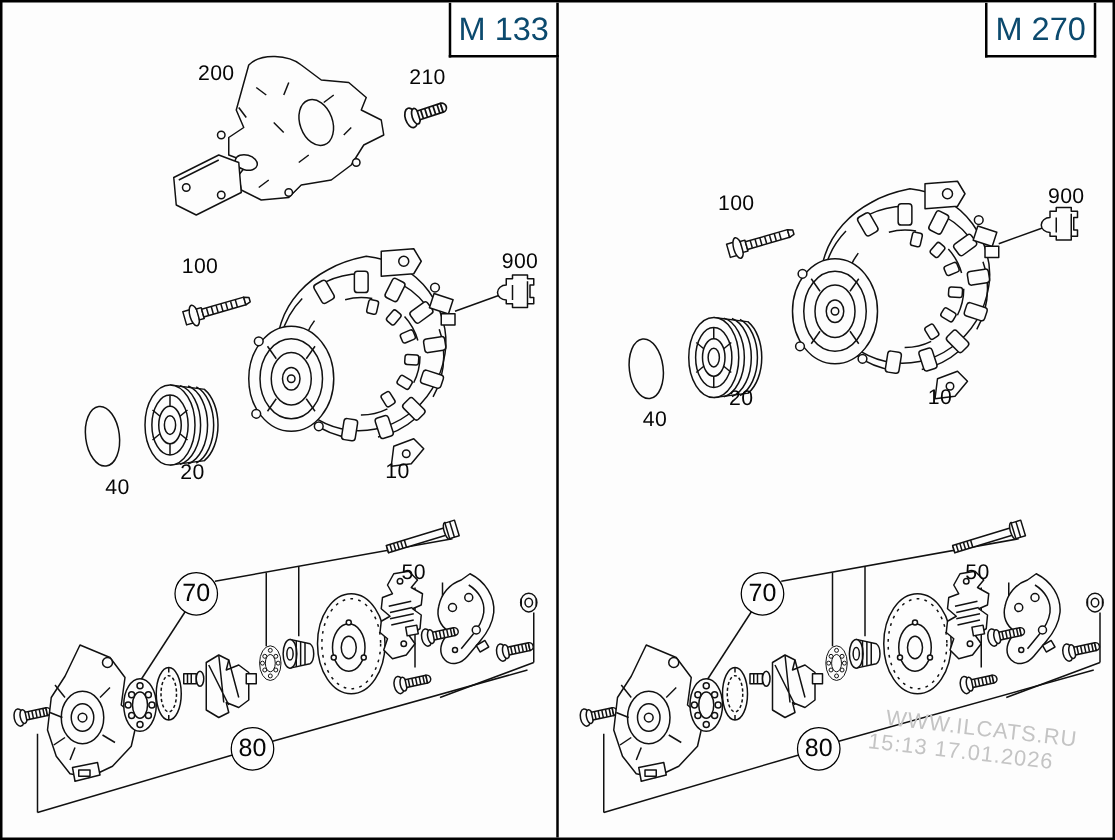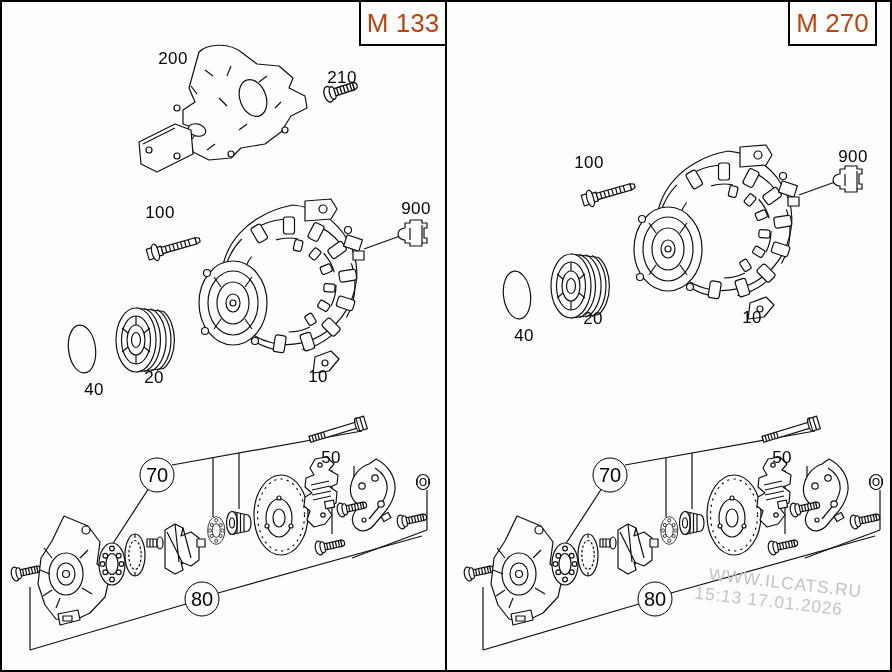--- a/index.html
+++ b/index.html
@@ -3,21 +3,21 @@
 <meta charset="utf-8">
 <style>
   html,body{margin:0;padding:0;background:#9a9a9a;}
   .stage{position:relative;width:892px;height:672px;background:#fdfdfd;
          border:2px solid #000;box-sizing:border-box;overflow:hidden;
          font-family:"Liberation Sans",sans-serif;}
   .art{position:absolute;left:0;top:0;}
   .divider{position:absolute;left:443px;top:0;width:2px;height:672px;background:#000;}
   .titlebox{position:absolute;top:0;height:44px;border:2px solid #000;border-top:none;
             background:#fff;display:flex;align-items:center;justify-content:center;
-            font-size:26px;color:#c2410c;box-sizing:border-box;}
+            font-size:26px;color:#0c4a6e;box-sizing:border-box;}
   .titlebox.tb-left{left:357px;width:88px;}
   .titlebox.tb-right{left:776px;width:89px;margin-left:10px;}
   .callout{position:absolute;transform:translate(-50%,-50%);font-size:17px;color:#060606;
            letter-spacing:.3px;white-space:nowrap;}
   .circled{position:absolute;transform:translate(-50%,-50%);width:33px;height:33px;
            border:1.6px solid #000;border-radius:50%;background:#fdfdfd;
            display:flex;align-items:center;justify-content:center;font-size:20px;color:#060606;}
   .watermark{position:absolute;left:708px;top:562px;color:#c4c4c4;font-size:17.5px;
              line-height:20px;transform:rotate(6.5deg);transform-origin:0 0;
              letter-spacing:.8px;white-space:nowrap;}
@@ -310,21 +310,21 @@
   <div class="divider"></div>
 
   <div class="titlebox tb-left">
     <span>M 133</span>
   </div>
   <div class="titlebox tb-right">
     <span>M 270</span>
   </div>
 
   <div class="callout" style="left:171px;top:57px">200</div>
-  <div class="callout" style="left:340px;top:76px">210</div>
+  <div class="callout" style="left:340px;top:60px">210</div>
   <div class="callout" style="left:158px;top:211px">100</div>
   <div class="callout" style="left:92px;top:388px">40</div>
   <div class="callout" style="left:152px;top:376px">20</div>
   <div class="callout" style="left:316px;top:375px">10</div>
   <div class="callout" style="left:414px;top:207px">900</div>
   <div class="callout" style="left:329px;top:456px">50</div>
   <div class="circled" style="left:155px;top:473px">70</div>
   <div class="circled" style="left:200px;top:597px">80</div>
 
   <div class="callout" style="left:587px;top:161px">100</div>

